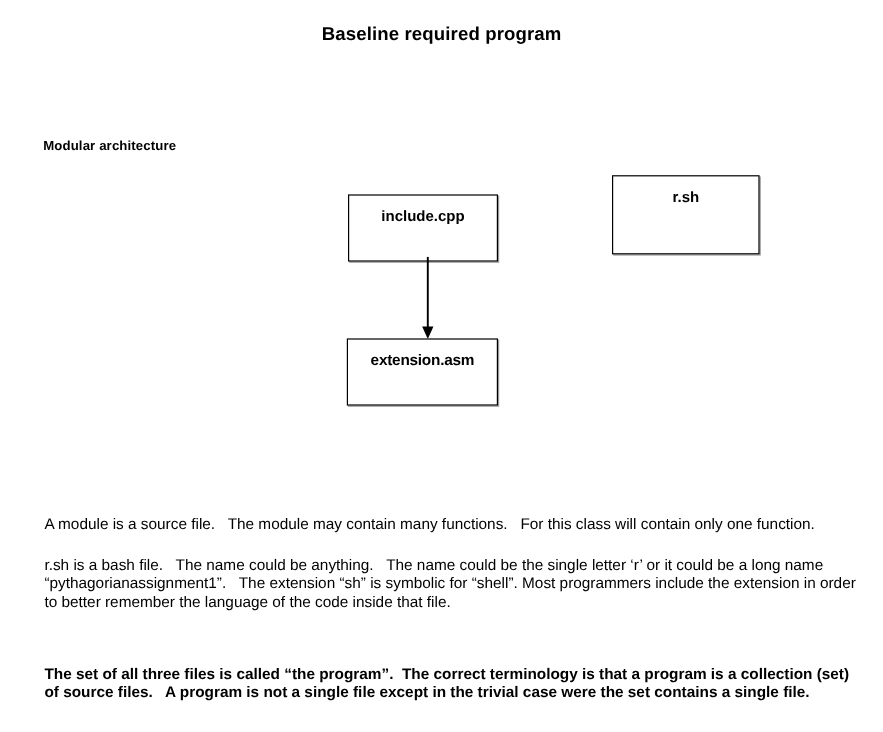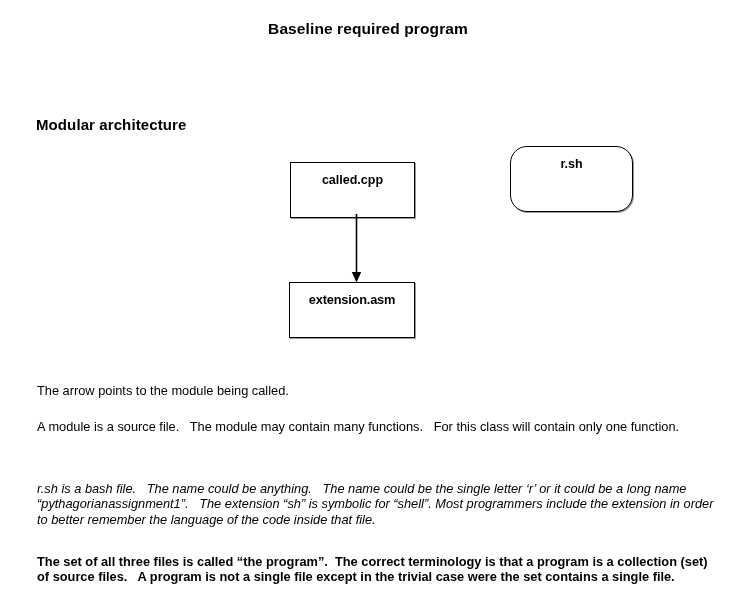--- a/index.html
+++ b/index.html
@@ -31,21 +31,21 @@
     text-align: center;
     font-size: 15.5px;
     font-weight: bold;
     letter-spacing: 0.1px;
   }
 
   .section-heading {
     position: absolute;
     left: 36px;
     top: 116px;
-    font-size: 15px;
+    font-size: 11px;
     font-weight: bold;
     letter-spacing: 0.1px;
   }
 
   
   .diagram {
     position: absolute;
     left: 0;
     top: 0;
     width: 736px;
@@ -83,21 +83,20 @@
   }
   #box-pythagoras .mod-label {
     font-size: 12.8px;
     letter-spacing: -0.2px;
   }
   #box-rsh {
     left: 510px;
     top: 146px;
     width: 123px;
     height: 66px;
-    border-radius: 17px;
   }
 
   .arrow-svg {
     position: absolute;
     left: 340px;
     top: 214px;
     width: 34px;
     height: 72px;
   }
 
@@ -105,55 +104,54 @@
   .body-text {
     position: absolute;
     left: 37px;
     width: 686px;
     font-size: 12.8px;
     line-height: 15.5px;
     white-space: pre-wrap;
     text-align: left;
   }
   #para-0 { top: 370px; }
-  #para-1 { top: 406px; }
-  #para-2 { top: 468px; font-style: italic; }
+  #para-1 { top: 416px; }
+  #para-2 { top: 450px; }
   #para-3 { top: 541px; font-weight: bold; }
 </style>
 </head>
 <body>
 
 <div id="page">
 
   <div class="doc-title">Baseline required program</div>
 
   <div class="section-heading">Modular architecture</div>
 
   <div class="diagram">
 
     <div class="mod-box" id="box-driver">
-      <span class="mod-label">called.cpp</span>
+      <span class="mod-label">include.cpp</span>
     </div>
 
     <svg class="arrow-svg" viewBox="0 0 34 72">
       <line x1="16.5" y1="0" x2="16.5" y2="62" stroke="#000000" stroke-width="1.6"></line>
       <polygon points="16.5,68.5 11.8,58 21.2,58" fill="#000000"></polygon>
     </svg>
 
     <div class="mod-box" id="box-pythagoras">
       <span class="mod-label">extension.asm</span>
     </div>
 
     <div class="mod-box" id="box-rsh">
       <span class="mod-label">r.sh</span>
     </div>
 
   </div>
 
-  <p class="body-text" id="para-0">The arrow points to the module being called.</p>
 
   <p class="body-text" id="para-1">A module is a source file.   The module may contain many functions.   For this class will contain only one function.</p>
 
   <p class="body-text" id="para-2">r.sh is a bash file.   The name could be anything.   The name could be the single letter ‘r’ or it could be a long name “pythagorianassignment1”.   The extension “sh” is symbolic for “shell”. Most programmers include the extension in order to better remember the language of the code inside that file.</p>
 
   <p class="body-text" id="para-3">The set of all three files is called “the program”.  The correct terminology is that a program is a collection (set) of source files.   A program is not a single file except in the trivial case were the set contains a single file.</p>
 
 </div>
 
 </body></html>

